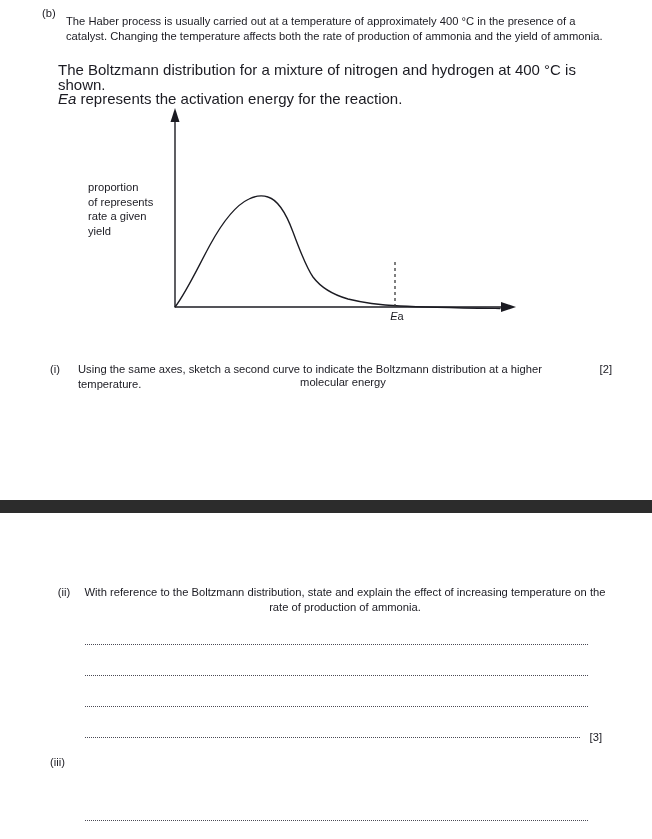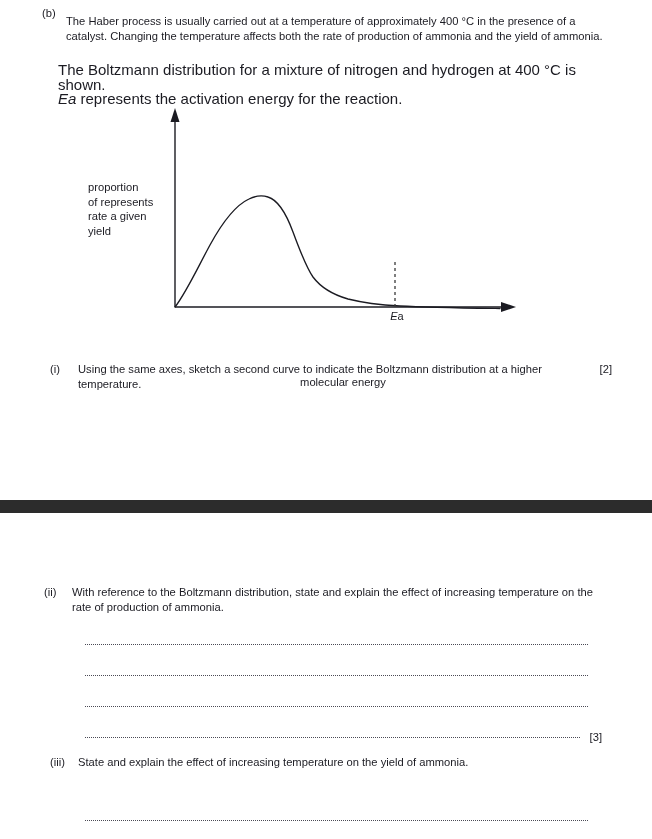--- a/index.html
+++ b/index.html
@@ -85,21 +85,21 @@
   #ea-label {
     left: 377px;
     top: 204px;
     width: 40px;
     text-align: center;
     font-size: 11px;
   }
 
   
   #part-i   { left: 50px; top: 362px; width: 562px; }
-  #part-ii  { left: 44px; top: 585px; width: 562px; }
+  #part-ii  { left: 50px; top: 585px; width: 562px; text-align: center; }
   #part-iii { left: 50px; top: 755px; width: 562px; align-items: center; }
   .q-block .q-label.roman { width: 28px; }
 
   .marks {
     float: right;
     font-size: 11.2px;
   }
 
   
   #page-break-bar {
@@ -200,17 +200,16 @@
 <div class="answer-line" style="top:630px"></div>
 <div class="answer-line" style="top:661px"></div>
 <div class="answer-line" style="top:692px"></div>
 <div class="answer-line short" style="top:723px">
   <span class="line-marks">[3]</span>
 </div>
 
 <div class="q-block" id="part-iii">
   <div class="q-label roman">(iii)</div>
   <div class="q-body">
-    <div>State and explain the effect of increasing temperature on the yield of ammonia.</div>
   </div>
 </div>
 
 <div class="answer-line" style="top:806px"></div>
 
 </body></html>

